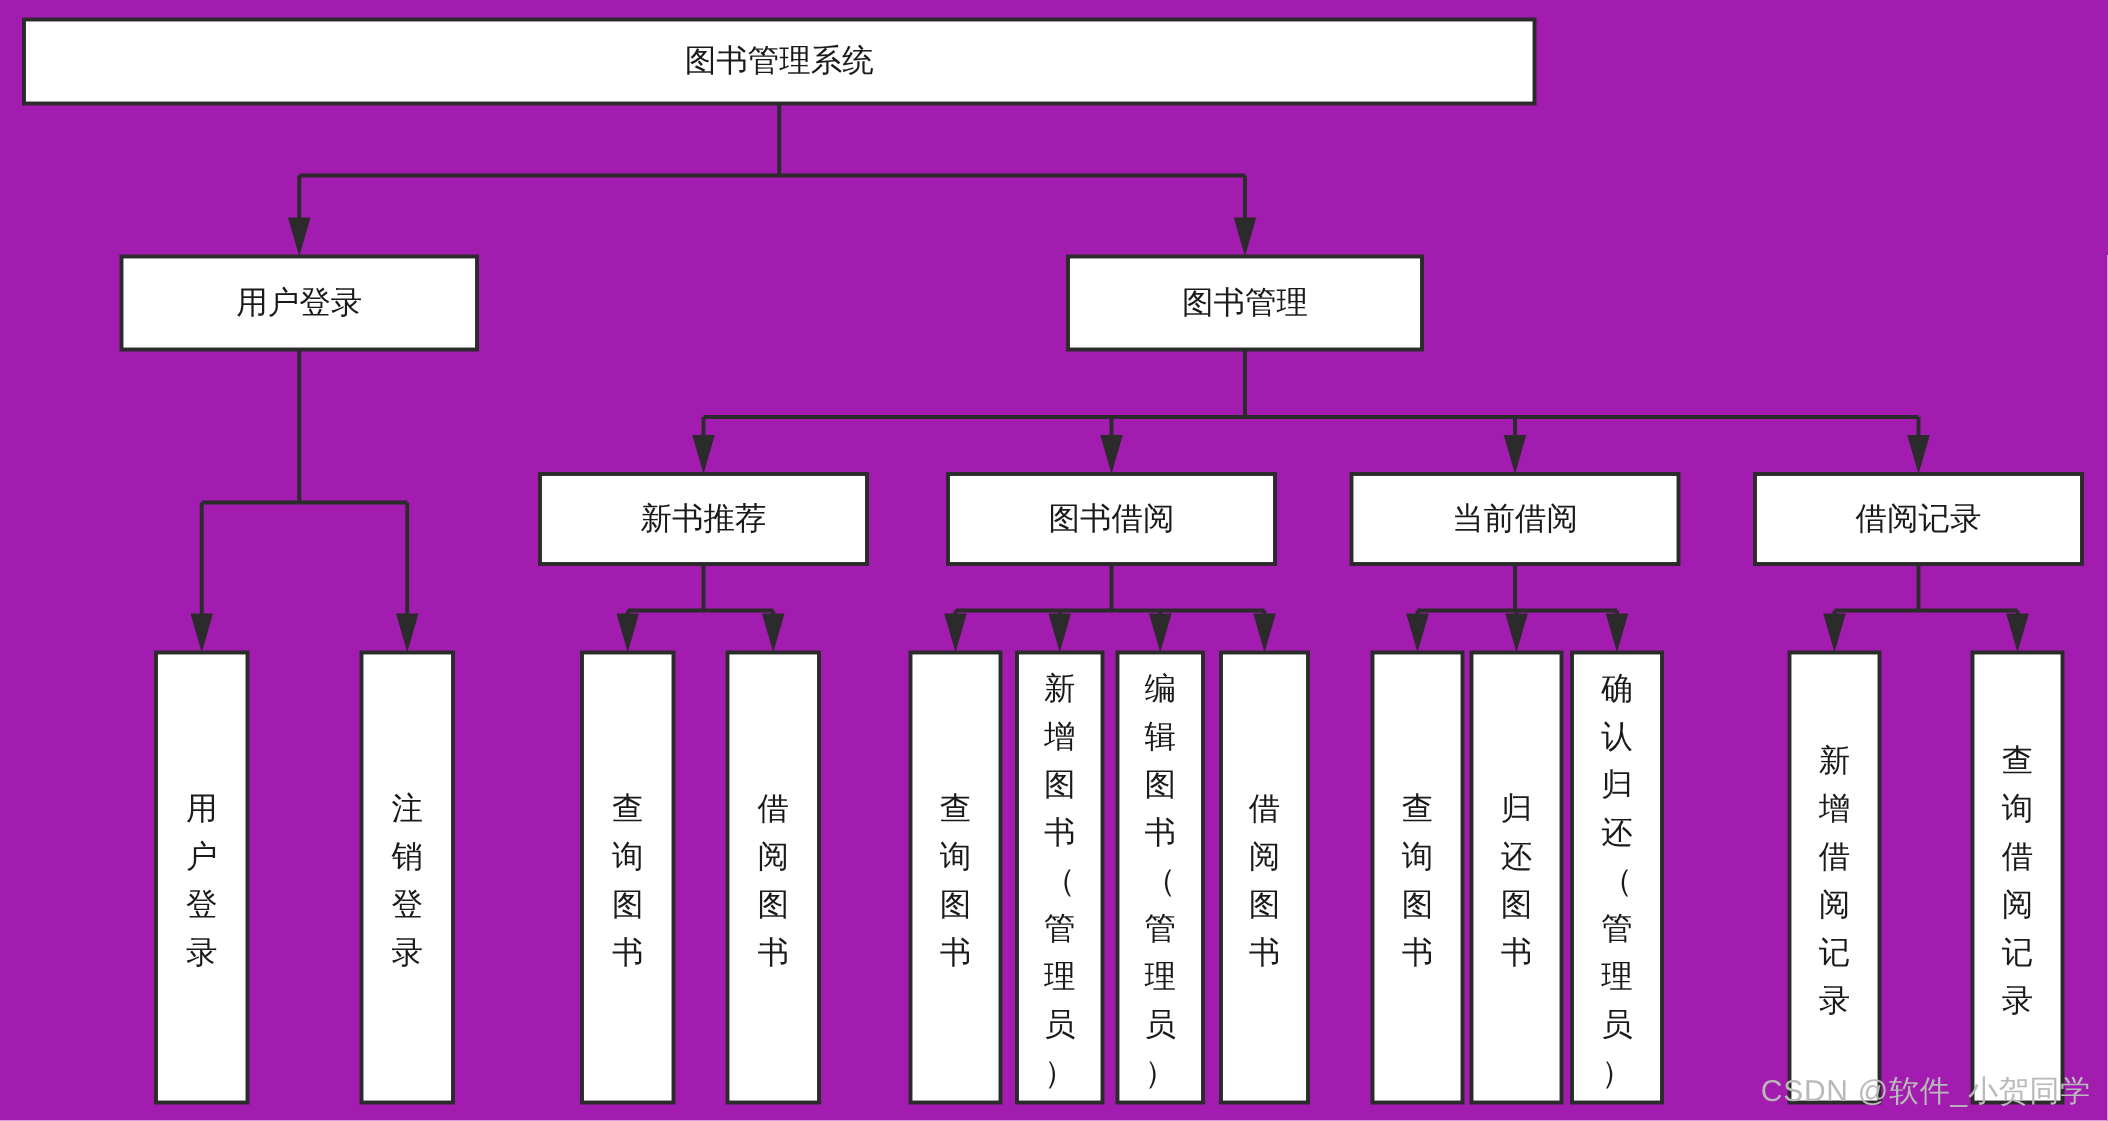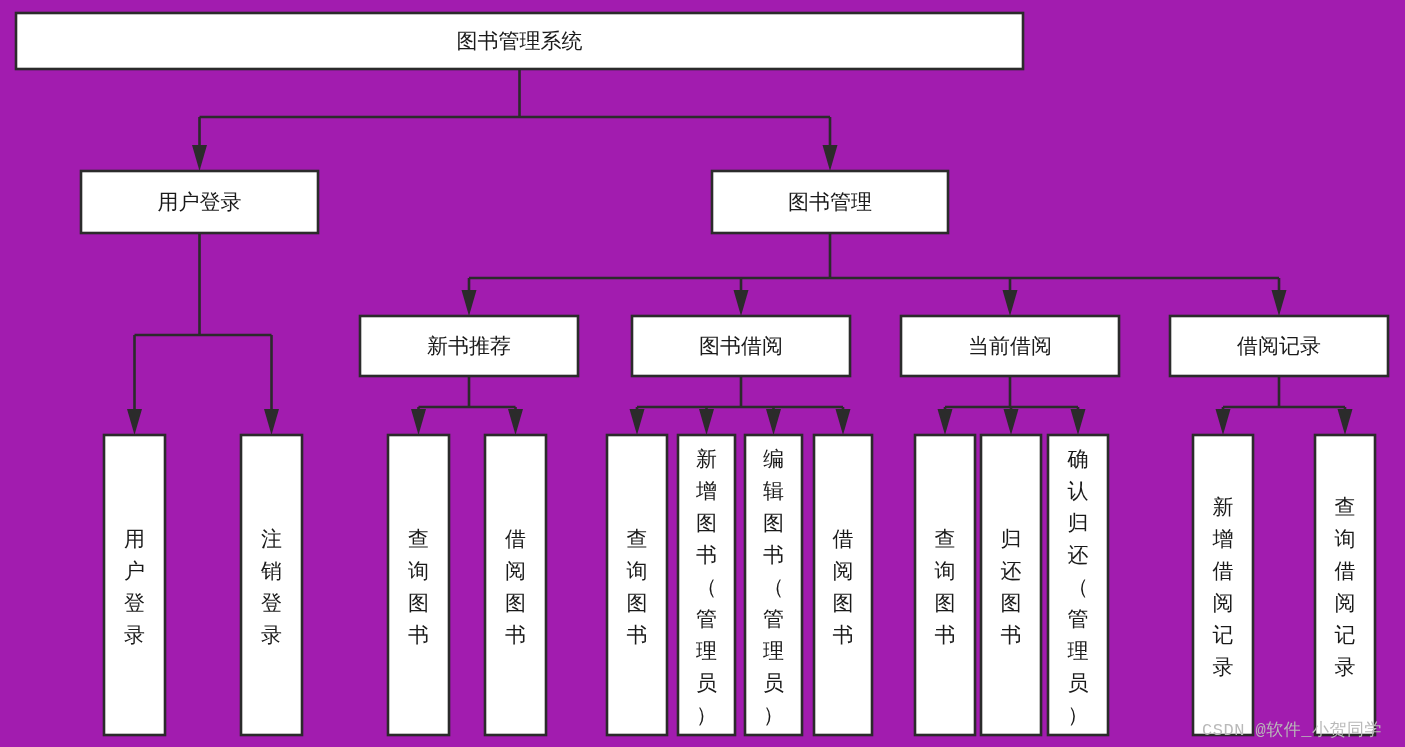--- a/index.html
+++ b/index.html
@@ -49,24 +49,24 @@
     dominant-baseline: middle;
   }
   .node-label-v {
     font-family: "Liberation Sans", "DejaVu Sans", sans-serif;
     font-size: 21px;
     fill: #1a1a1a;
     text-anchor: middle;
   }
   .watermark-text {
     position: absolute;
-    right: 23px;
+    right: 11px;
     bottom: 6px;
-    font-family: Liberation Mono, monospace;
-    font-size: 17px;
+    font-family: Liberation Sans, sans-serif;
+    font-size: 20px;
     color: #b9b9b9;
     letter-spacing: 0.5px;
     white-space: nowrap;
     user-select: none;
   }
 </style>
 </head>
 <body>
 
 <div id="diagram-root">

